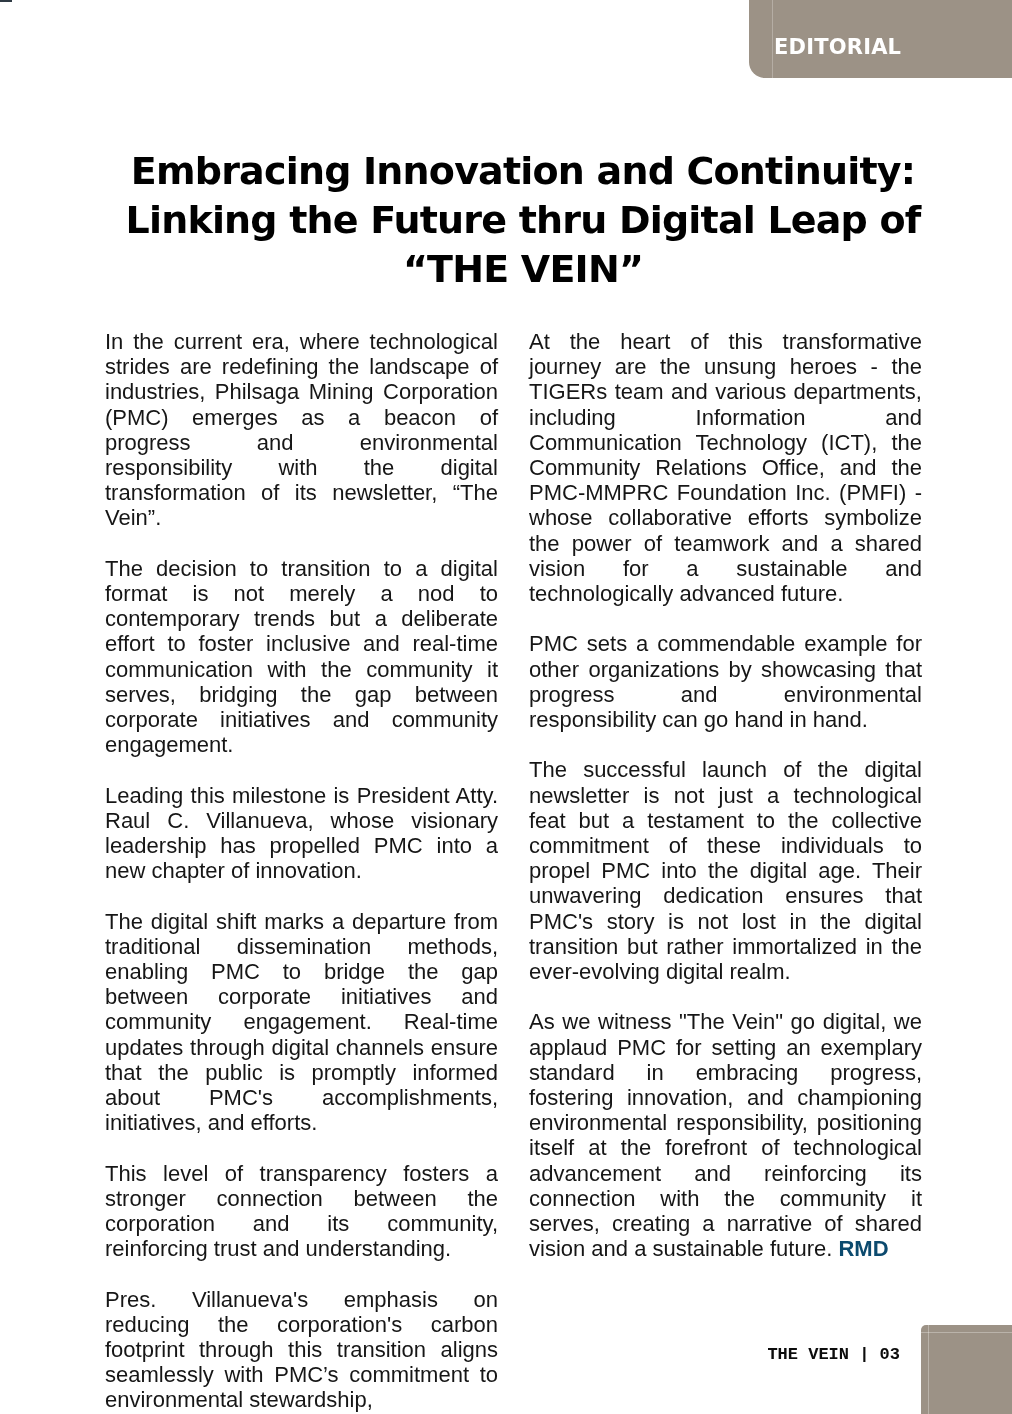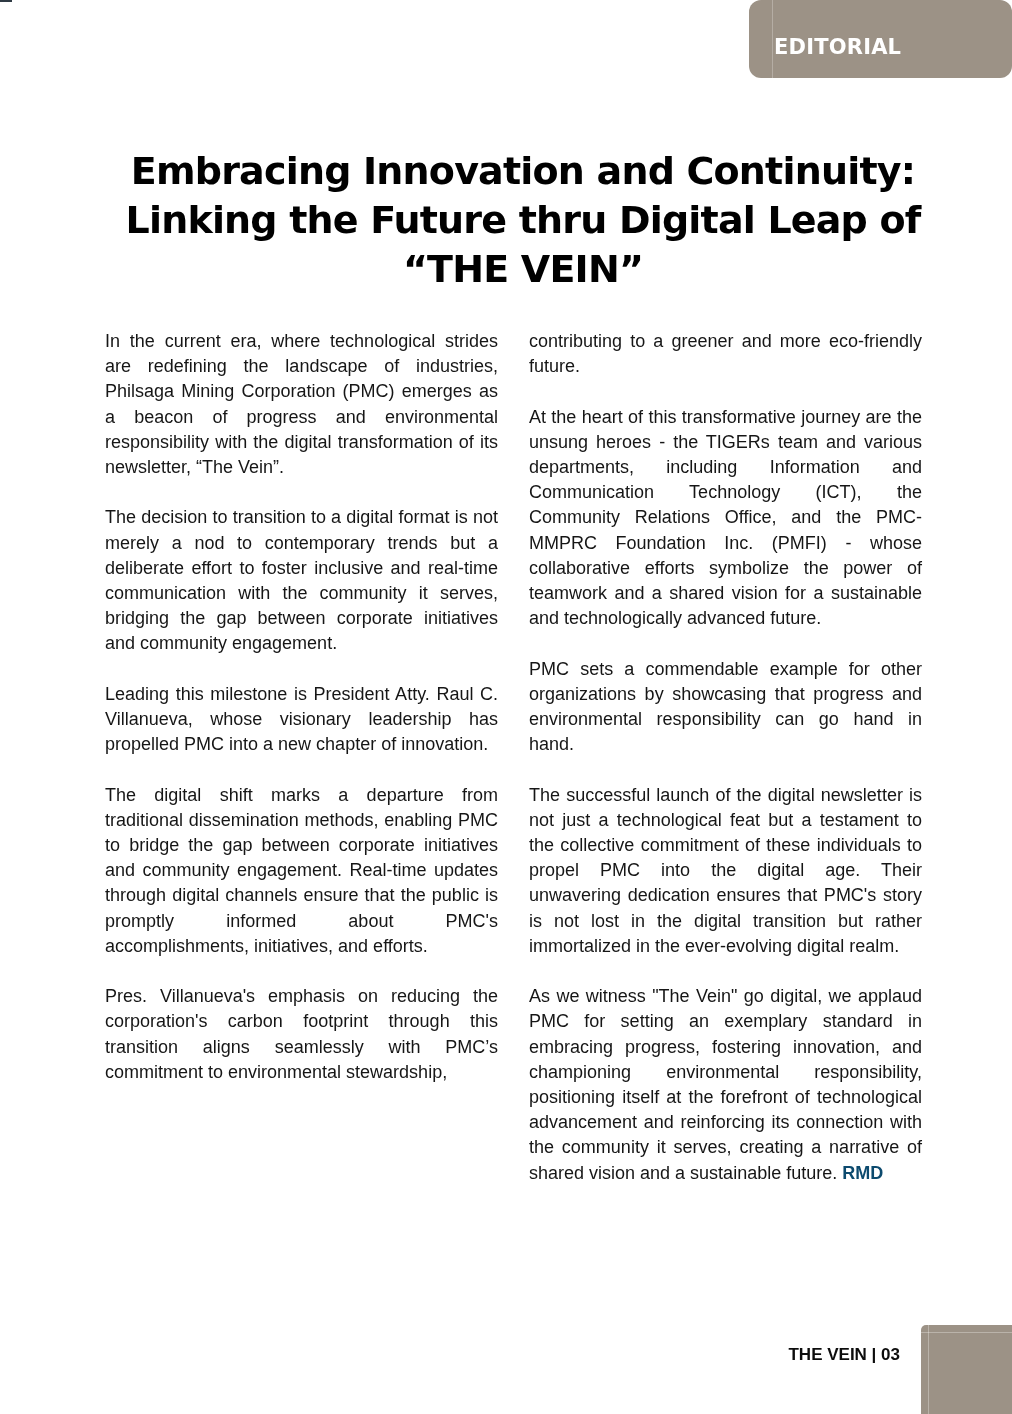--- a/index.html
+++ b/index.html
@@ -11,21 +11,20 @@
     }
     .corner-mark {
       position: absolute; left: 0; top: 0;
       width: 12px; height: 2px; background: #2f3a44;
     }
     .section-tab {
       position: absolute; left: 749px; top: 0;
       width: 263px; height: 78px;
       background: #9c9286;
       border-bottom-left-radius: 16px;
-      border-radius: 12px;
     }
     .section-tab .tab-line {
       position: absolute; left: 23px; top: 0; bottom: 0;
       width: 1px; background: rgba(255,255,255,0.25);
     }
     .section-tab .tab-label {
       position: absolute; left: 25px; top: 35px;
       font-family: "DejaVu Sans", sans-serif;
       font-weight: bold; font-size: 21px; letter-spacing: 0.2px;
       color: #ffffff;
@@ -39,27 +38,27 @@
     }
     .article {
       position: absolute; left: 105px; top: 329px;
       width: 817px;
       display: flex; justify-content: space-between;
     }
     .column { width: 393px; }
     .column p {
       margin: 0 0 25.2px 0;
       font-family: "Liberation Sans", sans-serif;
-      font-size: 18px; line-height: 25.2px;
+      font-size: 22px; line-height: 25.2px;
       text-align: justify; color: #161616;
     }
     .signature { font-weight: bold; color: #0c4a6e; }
     .footer-label {
       position: absolute; right: 112px; top: 1345px;
-      font-family: Liberation Sans, sans-serif;
+      font-family: Liberation Mono, monospace;
       font-weight: bold; font-size: 17px; color: #0c0c0c; text-align: right;
     }
     .footer-block {
       position: absolute; left: 921px; top: 1325px;
       width: 91px; height: 89px;
       background: #9c9286;
       border-top-left-radius: 5px;
     }
     .footer-block .fb-h {
       position: absolute; left: 0; right: 0; top: 7px; height: 1px;
@@ -81,24 +80,24 @@
 </div>
 
 <h1 class="headline">Embracing Innovation and Continuity: Linking the Future thru Digital Leap of “THE VEIN”</h1>
 
 <div class="article">
   <div class="column">
     <p>In the current era, where technological strides are redefining the landscape of industries, Philsaga Mining Corporation (PMC) emerges as a beacon of progress and environmental responsibility with the digital transformation of its newsletter, “The Vein”.</p>
     <p>The decision to transition to a digital format is not merely a nod to contemporary trends but a deliberate effort to foster inclusive and real-time communication with the community it serves, bridging the gap between corporate initiatives and community engagement.</p>
     <p>Leading this milestone is President Atty. Raul C. Villanueva, whose visionary leadership has propelled PMC into a new chapter of innovation.</p>
     <p>The digital shift marks a departure from traditional dissemination methods, enabling PMC to bridge the gap between corporate initiatives and community engagement. Real-time updates through digital channels ensure that the public is promptly informed about PMC's accomplishments, initiatives, and efforts.</p>
+    <p>This level of transparency fosters a stronger connection between the corporation and its community, reinforcing trust and understanding.</p>
     <p>Pres. Villanueva's emphasis on reducing the corporation's carbon footprint through this transition aligns seamlessly with PMC’s commitment to environmental stewardship,</p>
   </div>
   <div class="column">
-    <p>contributing to a greener and more eco-friendly future.</p>
     <p>At the heart of this transformative journey are the unsung heroes - the TIGERs team and various departments, including Information and Communication Technology (ICT), the Community Relations Office, and the PMC-MMPRC Foundation Inc. (PMFI) - whose collaborative efforts symbolize the power of teamwork and a shared vision for a sustainable and technologically advanced future.</p>
     <p>PMC sets a commendable example for other organizations by showcasing that progress and environmental responsibility can go hand in hand.</p>
     <p>The successful launch of the digital newsletter is not just a technological feat but a testament to the collective commitment of these individuals to propel PMC into the digital age. Their unwavering dedication ensures that PMC's story is not lost in the digital transition but rather immortalized in the ever-evolving digital realm.</p>
     <p><span>As we witness "The Vein" go digital, we applaud PMC for setting an exemplary standard in embracing progress, fostering innovation, and championing environmental responsibility, positioning itself at the forefront of technological advancement and reinforcing its connection with the community it serves, creating a narrative of shared vision and a sustainable future.</span> <span class="signature">RMD</span></p>
   </div>
 </div>
 
 <div class="footer-label">THE VEIN | 03</div>
 
 <div class="footer-block">

